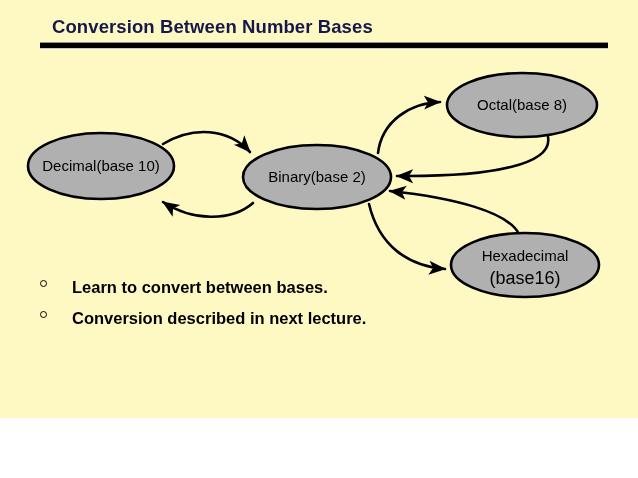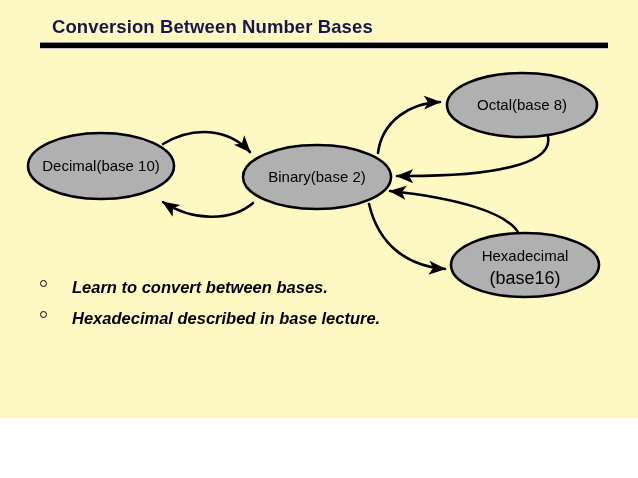--- a/index.html
+++ b/index.html
@@ -59,21 +59,20 @@
     fill: #000000;
     text-anchor: middle;
   }
 
   
   #bullets {
     position: absolute;
     left: 36px;
     top: 278px;
     width: 460px;
-    font-style: italic;
   }
   .bullet-row {
     position: relative;
     margin-bottom: 12px;
   }
   .bullet-marker {
     position: absolute;
     left: 4px;
     top: 2px;
     width: 7px;
@@ -161,20 +160,20 @@
   <div id="bullets">
 
     <div class="bullet-row">
       <span class="bullet-marker"></span>
       <span class="bullet-text">Learn to convert between bases.</span>
     </div>
 
 
     <div class="bullet-row">
       <span class="bullet-marker"></span>
-      <span class="bullet-text">Hexadecimal described in base lecture.</span>
+      <span class="bullet-text">Conversion described in next lecture.</span>
     </div>
 
   </div>
 
   <div id="page-number">45</div>
 
 </div>
 
 </body></html>

